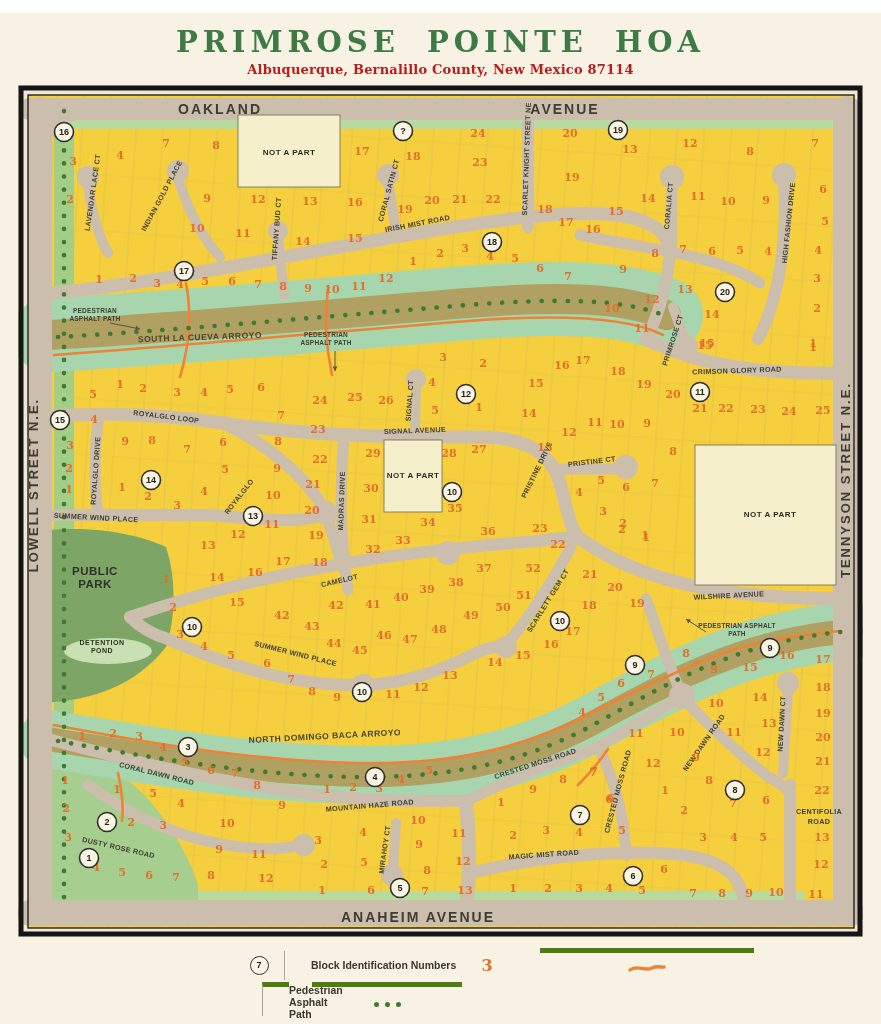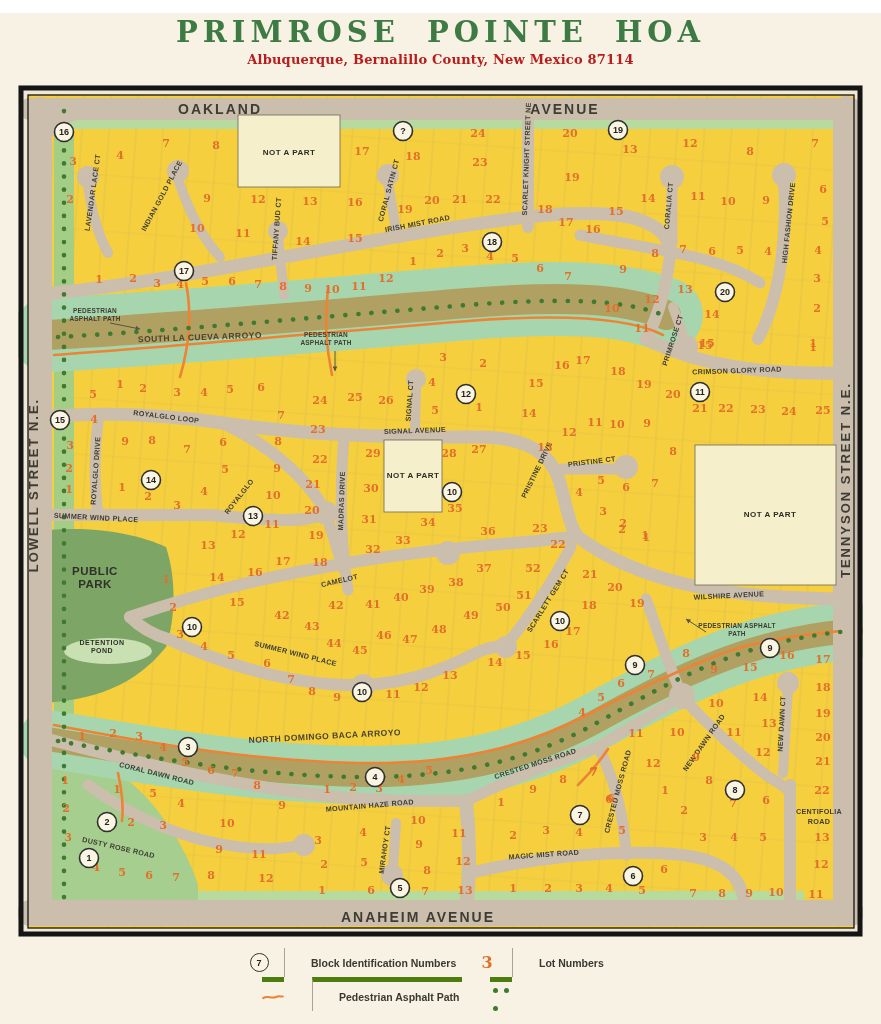--- a/index.html
+++ b/index.html
@@ -1,21 +1,21 @@
 <!DOCTYPE html>
 <html><head>
 <meta charset="utf-8">
 <style>
   html,body{margin:0;padding:0;}
   body{background:#e8e4d8;font-family:"Liberation Sans",sans-serif;}
   #page{position:relative;width:881px;height:1024px;background:#F7F2E3;overflow:hidden;margin:0 auto;}
   #topbar{position:absolute;left:0;top:0;width:881px;height:13px;background:#ffffff;}
   #header{position:absolute;left:0;top:13px;width:881px;text-align:center;}
   #title{font-family:"DejaVu Serif","Liberation Serif",serif;font-weight:bold;font-size:29px;
-         color:#3E7B44;letter-spacing:5px;word-spacing:12px;margin-top:2px;}
+         color:#3E7B44;letter-spacing:5px;word-spacing:12px;margin-top:12px;}
   #subtitle{font-family:"DejaVu Serif","Liberation Serif",serif;font-weight:bold;font-size:13px;
          color:#b91c1c;margin-top:3px;letter-spacing:0.2px;}
   #mapwrap{position:absolute;left:18px;top:85px;width:845px;height:944px;}
   svg text{user-select:none;}
   .street-label{font-family:"Liberation Sans",sans-serif;font-weight:bold;fill:#3E3D35;}
   .lot-number{font-family:"DejaVu Serif","Liberation Serif",serif;font-weight:bold;fill:#E2702B;}
   #legend{position:absolute;left:212px;top:948px;width:520px;display:flex;align-items:center;}
   #compass{margin-right:22px;}
   #legendgrid{display:grid;grid-template-columns:50px 178px 50px 242px;align-items:center;}
   .lg-cell{height:29px;display:flex;align-items:center;}
@@ -542,21 +542,20 @@
       <path d="M18,15 L28,50 L18,42 Z" fill="#111111" stroke="#111" stroke-width="1"></path>
     </svg>
     <div id="legendgrid">
       <div class="lg-cell lg-sym">
         <span class="blk-circle">7</span>
       </div>
       <div class="lg-cell lg-label">Block Identification Numbers</div>
       <div class="lg-cell lg-sym">
         <span class="lot-sym">3</span>
       </div>
-      <div class="lg-cell lg-label">Lot Numbers</div>
 
       <div class="lg-cell lg-sym lg-row2">
         <svg width="38" height="12" viewBox="0 0 38 12">
           <path d="M2,8 C 10,2 16,10 24,6 C 30,3 34,6 36,5" fill="none" stroke="#EC8335" stroke-width="3.4" stroke-linecap="round"></path>
         </svg>
       </div>
       <div class="lg-cell lg-label lg-row2">Pedestrian Asphalt Path</div>
       <div class="lg-cell lg-sym lg-row2">
         <span><span class="dot"></span><span class="dot"></span><span class="dot"></span></span>
       </div>

